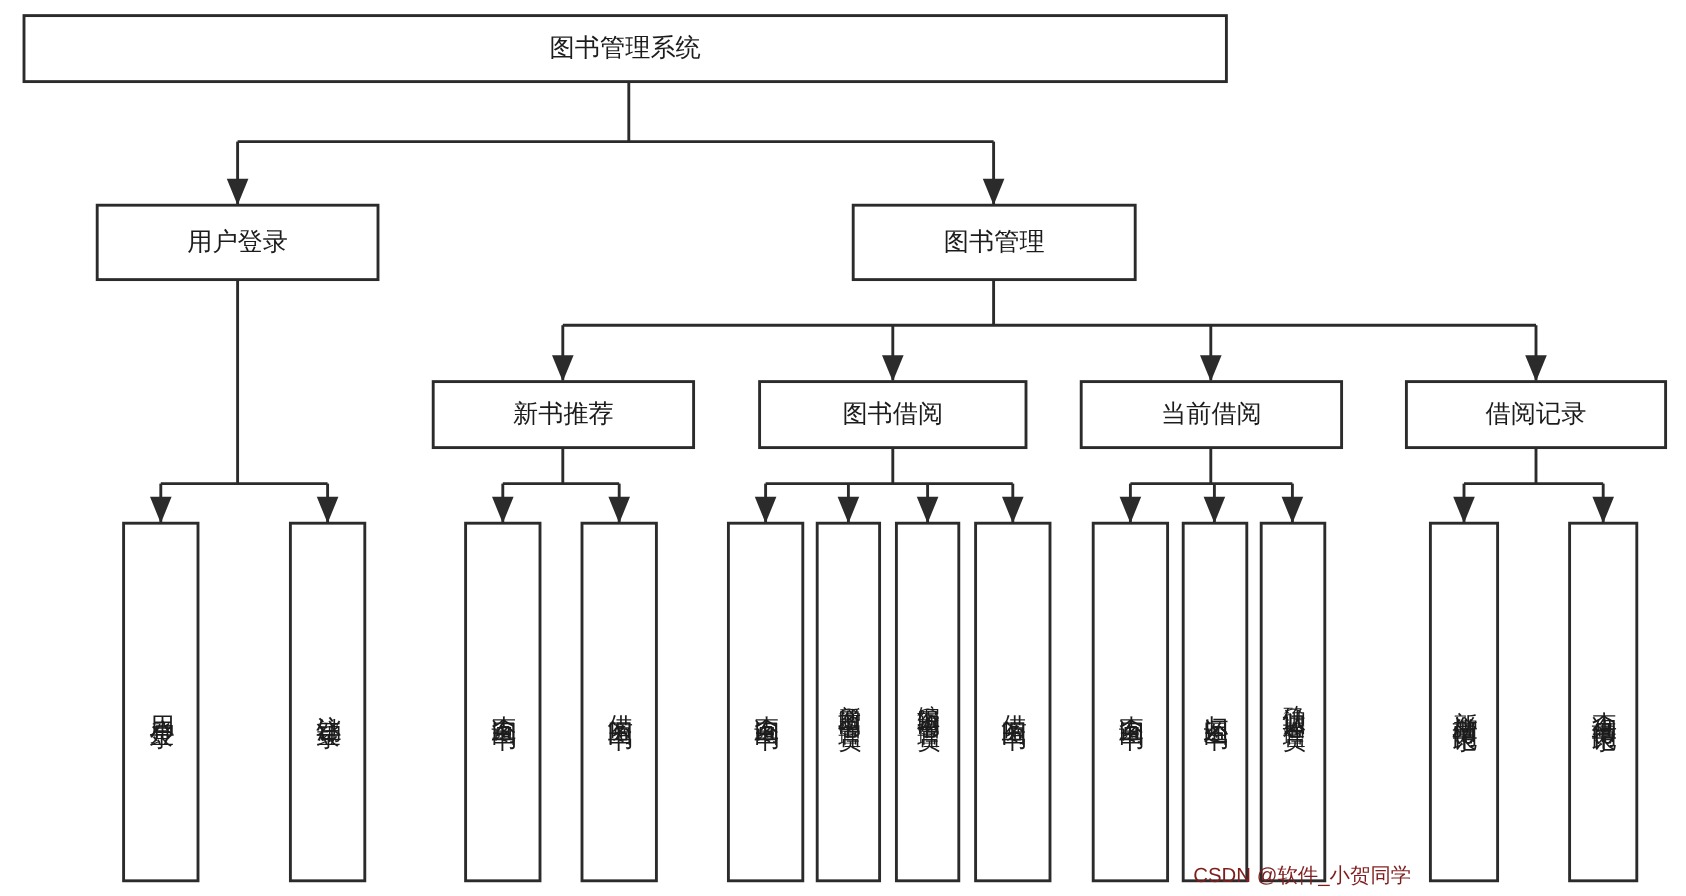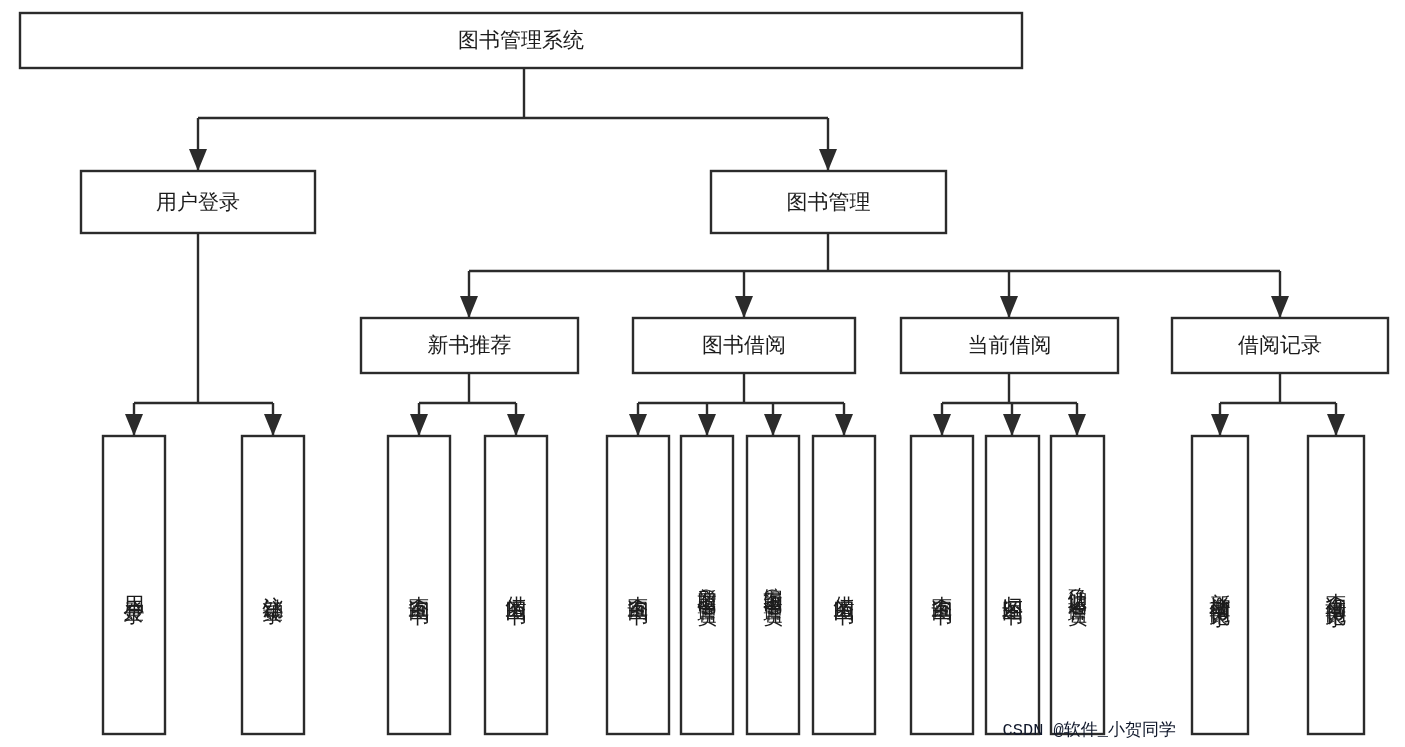--- a/index.html
+++ b/index.html
@@ -64,23 +64,23 @@
     line-height: 1.05;
     color: #1c1c1c;
     letter-spacing: 3px;
     white-space: nowrap;
     text-align: center;
   }
   .watermark {
     position: absolute;
     right: 8px;
     bottom: 6px;
-    font-family: Liberation Mono, monospace;
+    font-family: Liberation Sans, sans-serif;
     font-size: 17px;
-    color: #0f172a;
+    color: #7f1d1d;
     white-space: nowrap;
     user-select: none;
   }
 </style>
 </head>
 <body>
 
 <div id="diagram-root">
 
   <svg id="flow-svg" viewBox="0 0 1405 747">

